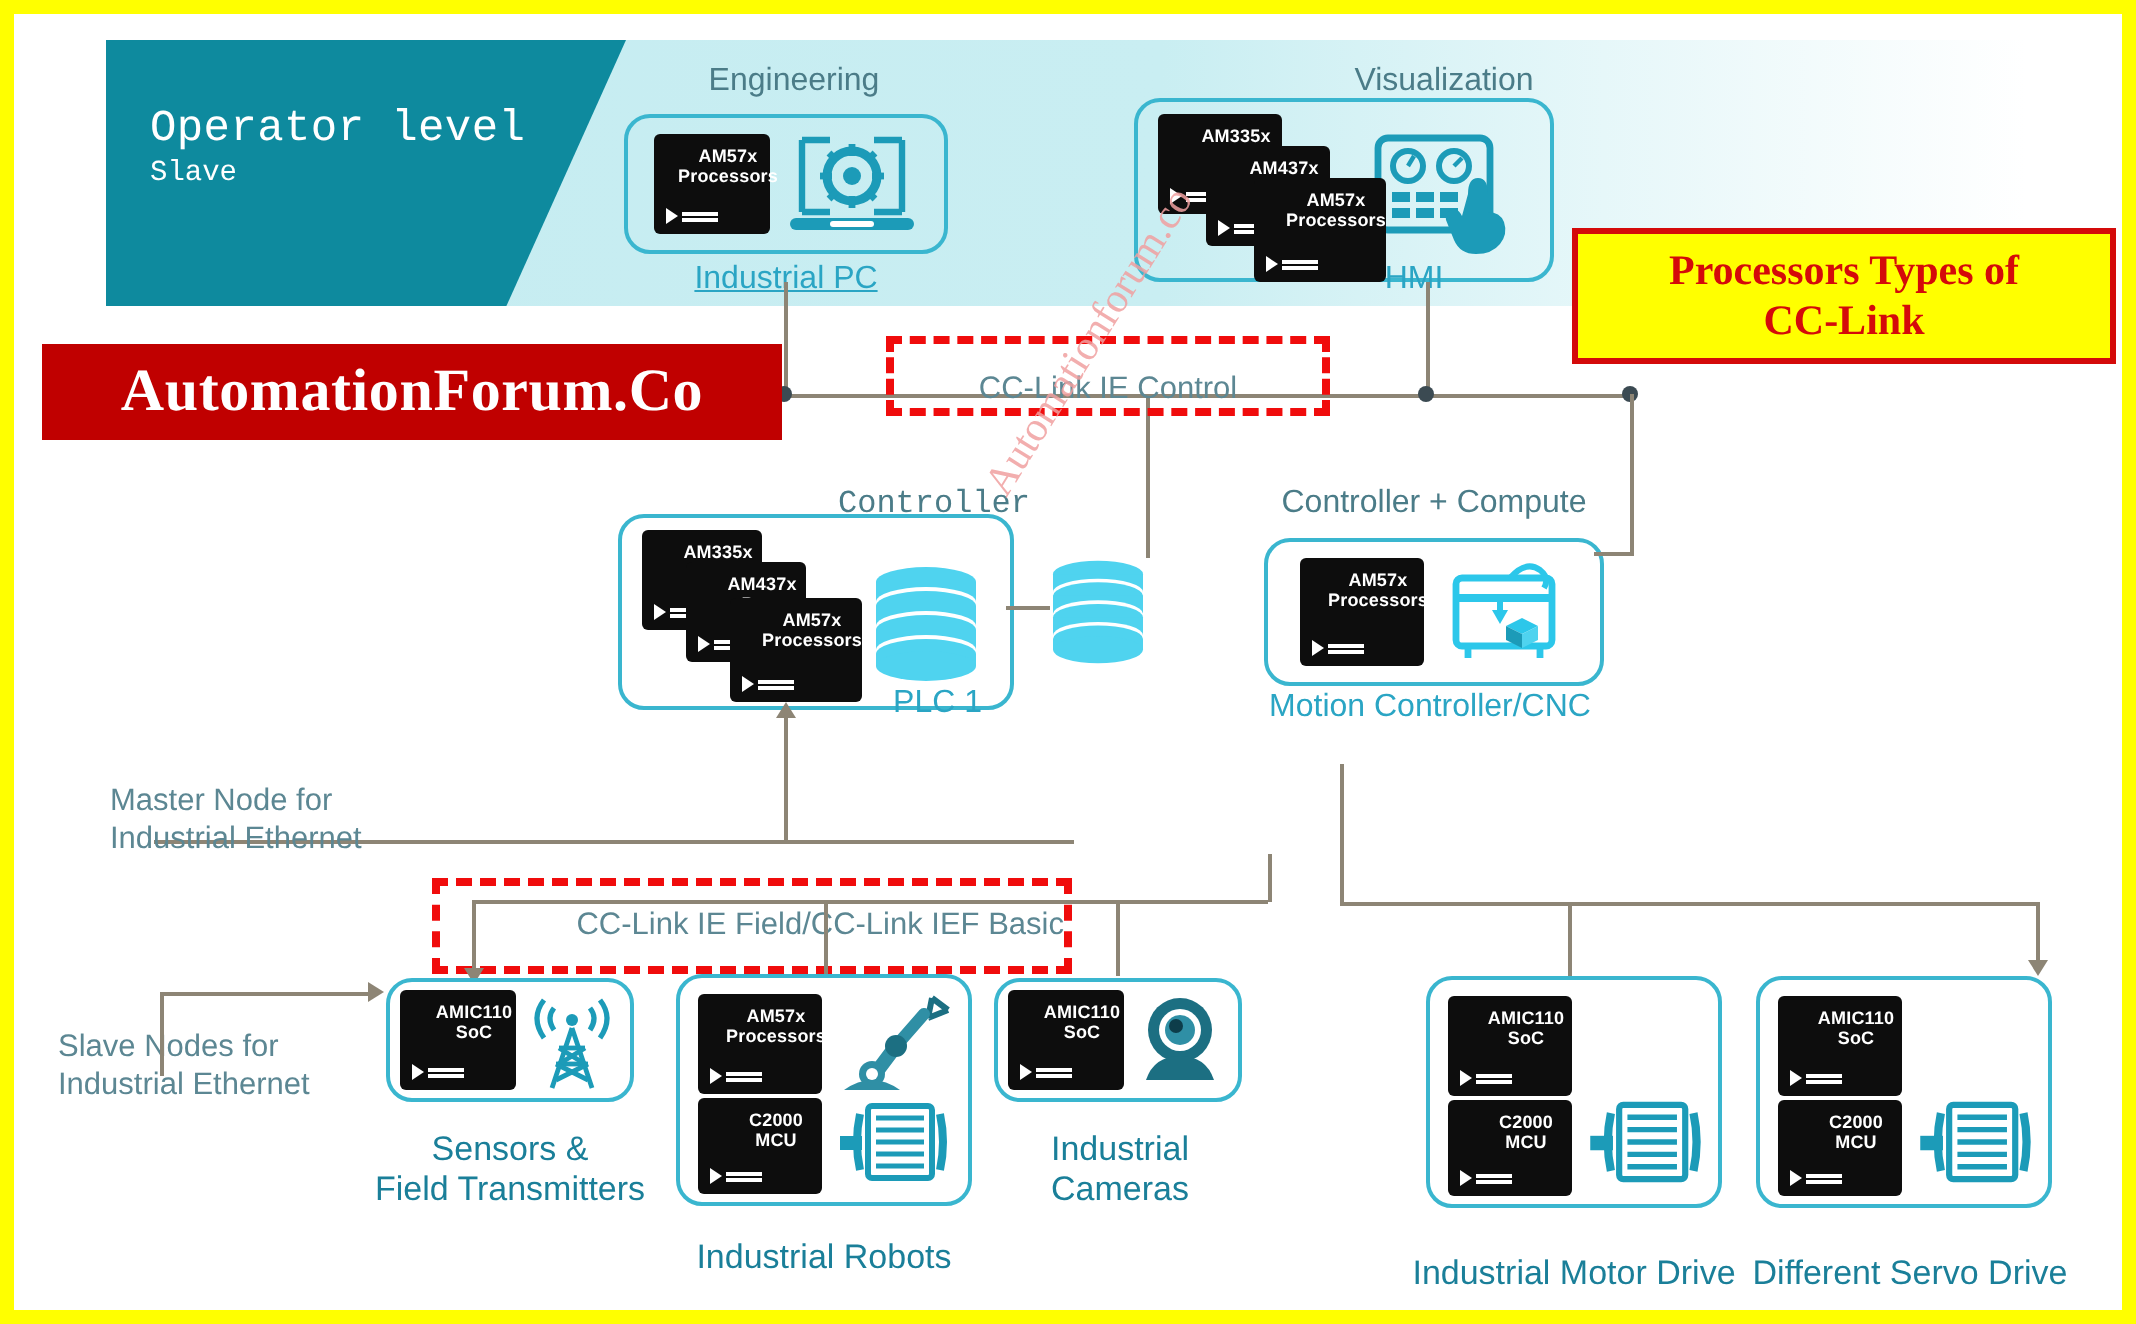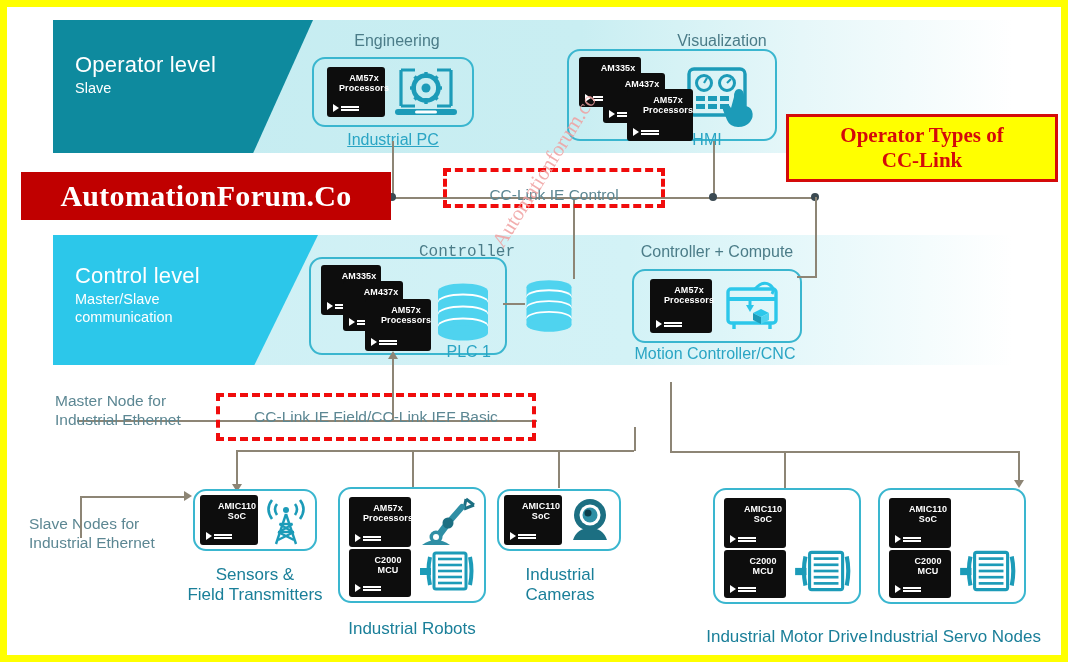--- a/index.html
+++ b/index.html
@@ -12,21 +12,21 @@
   .frame {
     position: absolute; left: 7px; top: 7px;
     width: 1054px; height: 648px;
     background: #ffffff;
     overflow: hidden;
   }
 
   
   .band-operator {
     position: absolute; left: 46px; top: 13px;
-    width: 960px; height: 133px;
+    width: 960px; height: 133px; font-family: Liberation Mono, monospace;
   }
   .band-operator .tint {
     position: absolute; inset: 0;
     background: linear-gradient(to right, #c5ecf1 0%, #c9eef2 55%, #e6f7f9 78%, #ffffff 100%);
   }
   .band-operator .solid {
     position: absolute; left: 0; top: 0; width: 260px; height: 133px;
     background: #0e8a9e;
     clip-path: polygon(0 0, 100% 0, 77% 100%, 0 100%);
   }
@@ -263,29 +263,20 @@
           <span class="tri"></span>
           <span class="bars">
             <i></i>
             <i></i>
           </span>
         </span>
     </div>
   </div>
   <div class="cap" style="left:655px; top:124px; width:90px;">HMI</div>
 
-  <div class="band-control">
-    <div class="tint"></div>
-    <div class="solid"></div>
-    <div class="band-title" style="left:22px; top:28px;">
-      <div class="big">Control level</div>
-      <div class="sub">Master/Slave</div>
-      <div class="sub" style="margin-top:0;">communication</div>
-    </div>
-  </div>
 
   <div class="cap cap-dark" style="left:400px; top:236px; width:120px;font-family:Liberation Mono, monospace;">Controller</div>
 
   <div class="card" style="left:302px; top:250px; width:198px; height:98px;">
     <span class="ic" style="position:absolute; left:122px; top:24px;">
       <svg width="60" height="58" viewBox="0 0 60 58">
         <ellipse cx="30" cy="8" rx="25" ry="7.5" fill="#4fd3ef"></ellipse>
         <rect x="5" y="8" width="50" height="10" fill="#4fd3ef"></rect>
         <ellipse cx="30" cy="18" rx="25" ry="7.5" fill="#ffffff"></ellipse>
         <ellipse cx="30" cy="20" rx="25" ry="7.5" fill="#4fd3ef"></ellipse>
@@ -403,21 +394,21 @@
   <div class="ln-v" style="left:385px; top:392px; height:22px;"></div>
 
   <div style="position:absolute; left:48px; top:385px; font-size:15.5px; color:#5c8793; line-height:1.2;">
     <div>Master Node for</div>
     <div>Industrial Ethernet</div>
   </div>
 
   <div class="ln-v" style="left:663px; top:375px; height:70px;"></div>
   <div class="ln-h" style="left:663px; top:444px; width:350px;"></div>
 
-  <div class="dashed" style="left:209px; top:386px; width:320px; height:48px;">
+  <div class="dashed" style="left:209px; top:432px; width:320px; height:48px;justify-content:flex-end;">
     <span>CC-Link IE Field/CC-Link IEF Basic</span>
   </div>
 
   <div class="ln-h" style="left:229px; top:443px; width:398px;"></div>
   <div class="ln-v" style="left:229px; top:443px; height:36px;"></div>
   <div class="arrow-d" style="left:225px; top:477px;"></div>
   <div class="ln-v" style="left:405px; top:443px; height:38px;"></div>
   <div class="ln-v" style="left:551px; top:443px; height:38px;"></div>
   <div class="ln-v" style="left:627px; top:420px; height:24px;"></div>
 
@@ -620,26 +611,26 @@
           <line x1="22" y1="24" x2="46" y2="24"></line>
             <line x1="22" y1="30" x2="46" y2="30"></line>
           <line x1="22" y1="36" x2="46" y2="36"></line>
         </g>
         <path d="M14 10 q-3 14 0 28" stroke="#1c9bb8" stroke-width="4" fill="none"></path>
         <path d="M54 10 q3 14 0 28" stroke="#1c9bb8" stroke-width="4" fill="none"></path>
         <rect x="4" y="21" width="11" height="7" fill="#1c9bb8"></rect>
       </svg>
     </span>
   </div>
-  <div class="cap cap-bottom" style="left:848px; top:620px; width:200px;">Industrial Servo Nodes</div>
+  <div class="cap cap-bottom" style="left:848px; top:620px; width:200px;">Different Servo Drive</div>
 
   <div class="wm-diag">Automationforum.co</div>
 
   <div class="banner-af">
     <span>AutomationForum.Co</span>
   </div>
 
   <div class="badge-yellow">
-    <span>Operator Types of</span>
+    <span>Processors Types of</span>
     <span>CC-Link</span>
   </div>
 
 </div>
 
 </body></html>

